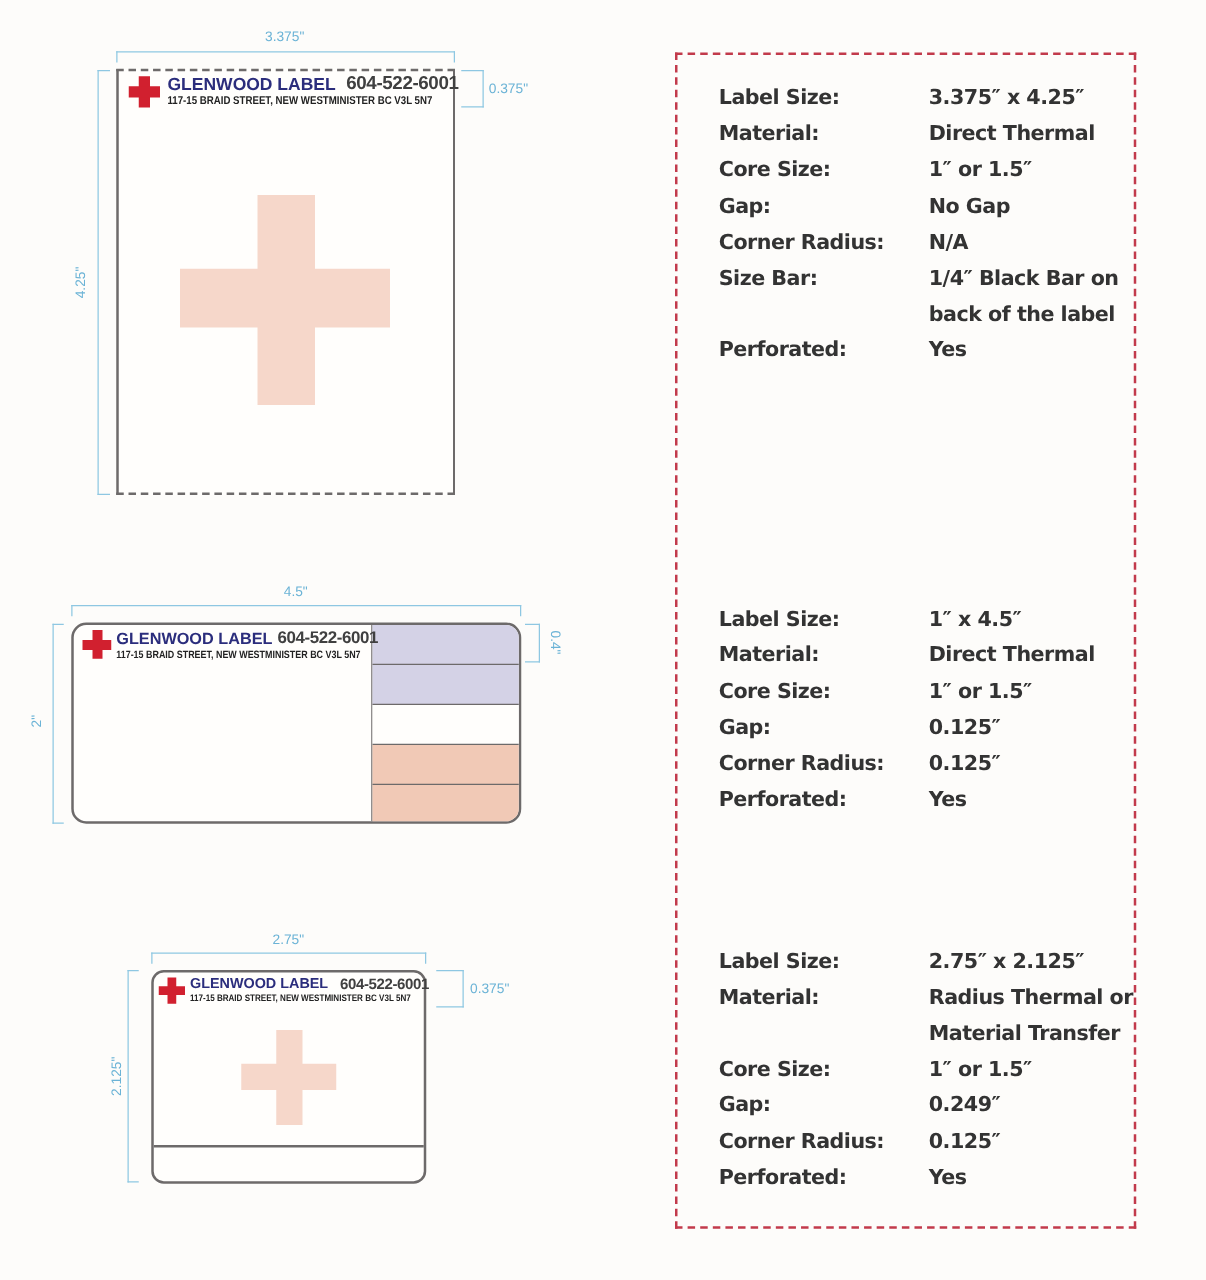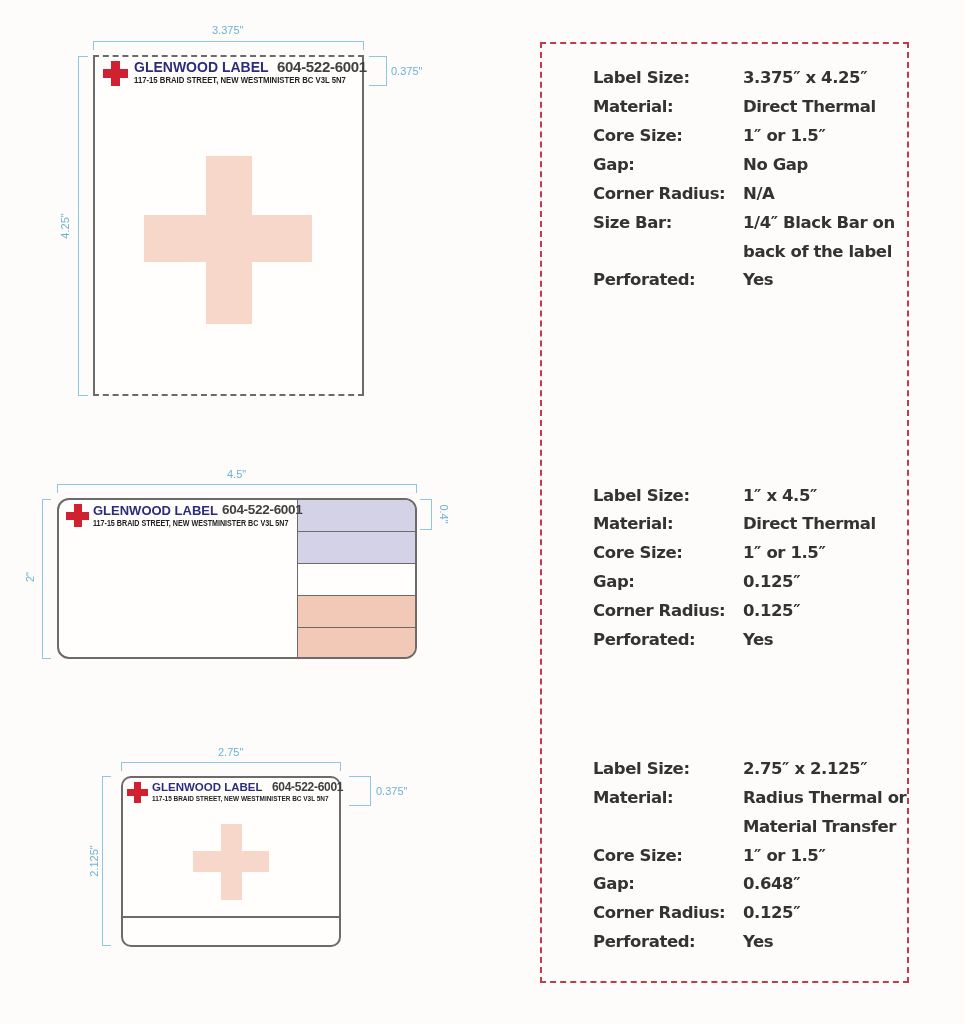--- a/index.html
+++ b/index.html
@@ -9,21 +9,21 @@
   .bl { position:absolute; background:#8ec7e2; }
   .label { position:absolute; box-sizing:border-box; background:#fffefc; }
   .redcross { position:absolute; }
   .redcross .v, .redcross .h { position:absolute; background:#d1202f; }
   .brand { position:absolute; font-weight:bold; color:#2b2d7c; white-space:nowrap; font-family:"Liberation Sans", sans-serif; }
   .phone { position:absolute; font-weight:bold; color:#404040; white-space:nowrap; font-family:"Liberation Sans", sans-serif; letter-spacing:-0.3px; }
   .addr { position:absolute; font-weight:bold; color:#222; white-space:nowrap; font-family:"Liberation Sans", sans-serif; transform-origin:left top; }
   .bigcross .v, .bigcross .h { position:absolute; background:#f6d7ca; }
   .spec-panel { position:absolute; left:540px; top:42px; width:369px; height:941px; box-sizing:border-box; border:2px dashed #c23a4b; }
   .spec-row { position:absolute; font-size:16.5px; font-weight:bold; color:#333; font-family:"DejaVu Sans", sans-serif; white-space:nowrap; letter-spacing:-0.4px; }
-  .spec-row .k { position:absolute; left:0;margin-left:18px; }
+  .spec-row .k { position:absolute; left:0; }
   .spec-row .v { position:absolute; left:168px; }
 </style>
 </head>
 <body>
 
 <div>
 
   <div class="bl" style="left:93px;top:41px;width:271px;height:1px;"></div>
   <div class="bl" style="left:93px;top:41px;width:1px;height:9px;"></div>
   <div class="bl" style="left:363px;top:41px;width:1px;height:9px;"></div>
@@ -202,21 +202,21 @@
   <div class="spec-row" style="left:575px;top:817px;">
       <span class="k"></span>
       <span class="v">Material Transfer</span>
     </div>
   <div class="spec-row" style="left:575px;top:846px;">
       <span class="k">Core Size:</span>
       <span class="v">1″ or 1.5″</span>
     </div>
   <div class="spec-row" style="left:575px;top:874px;">
       <span class="k">Gap:</span>
-      <span class="v">0.648″</span>
+      <span class="v">0.249″</span>
     </div>
   <div class="spec-row" style="left:575px;top:903px;">
       <span class="k">Corner Radius:</span>
       <span class="v">0.125″</span>
     </div>
   <div class="spec-row" style="left:575px;top:932px;">
       <span class="k">Perforated:</span>
       <span class="v">Yes</span>
     </div>
 </div>

